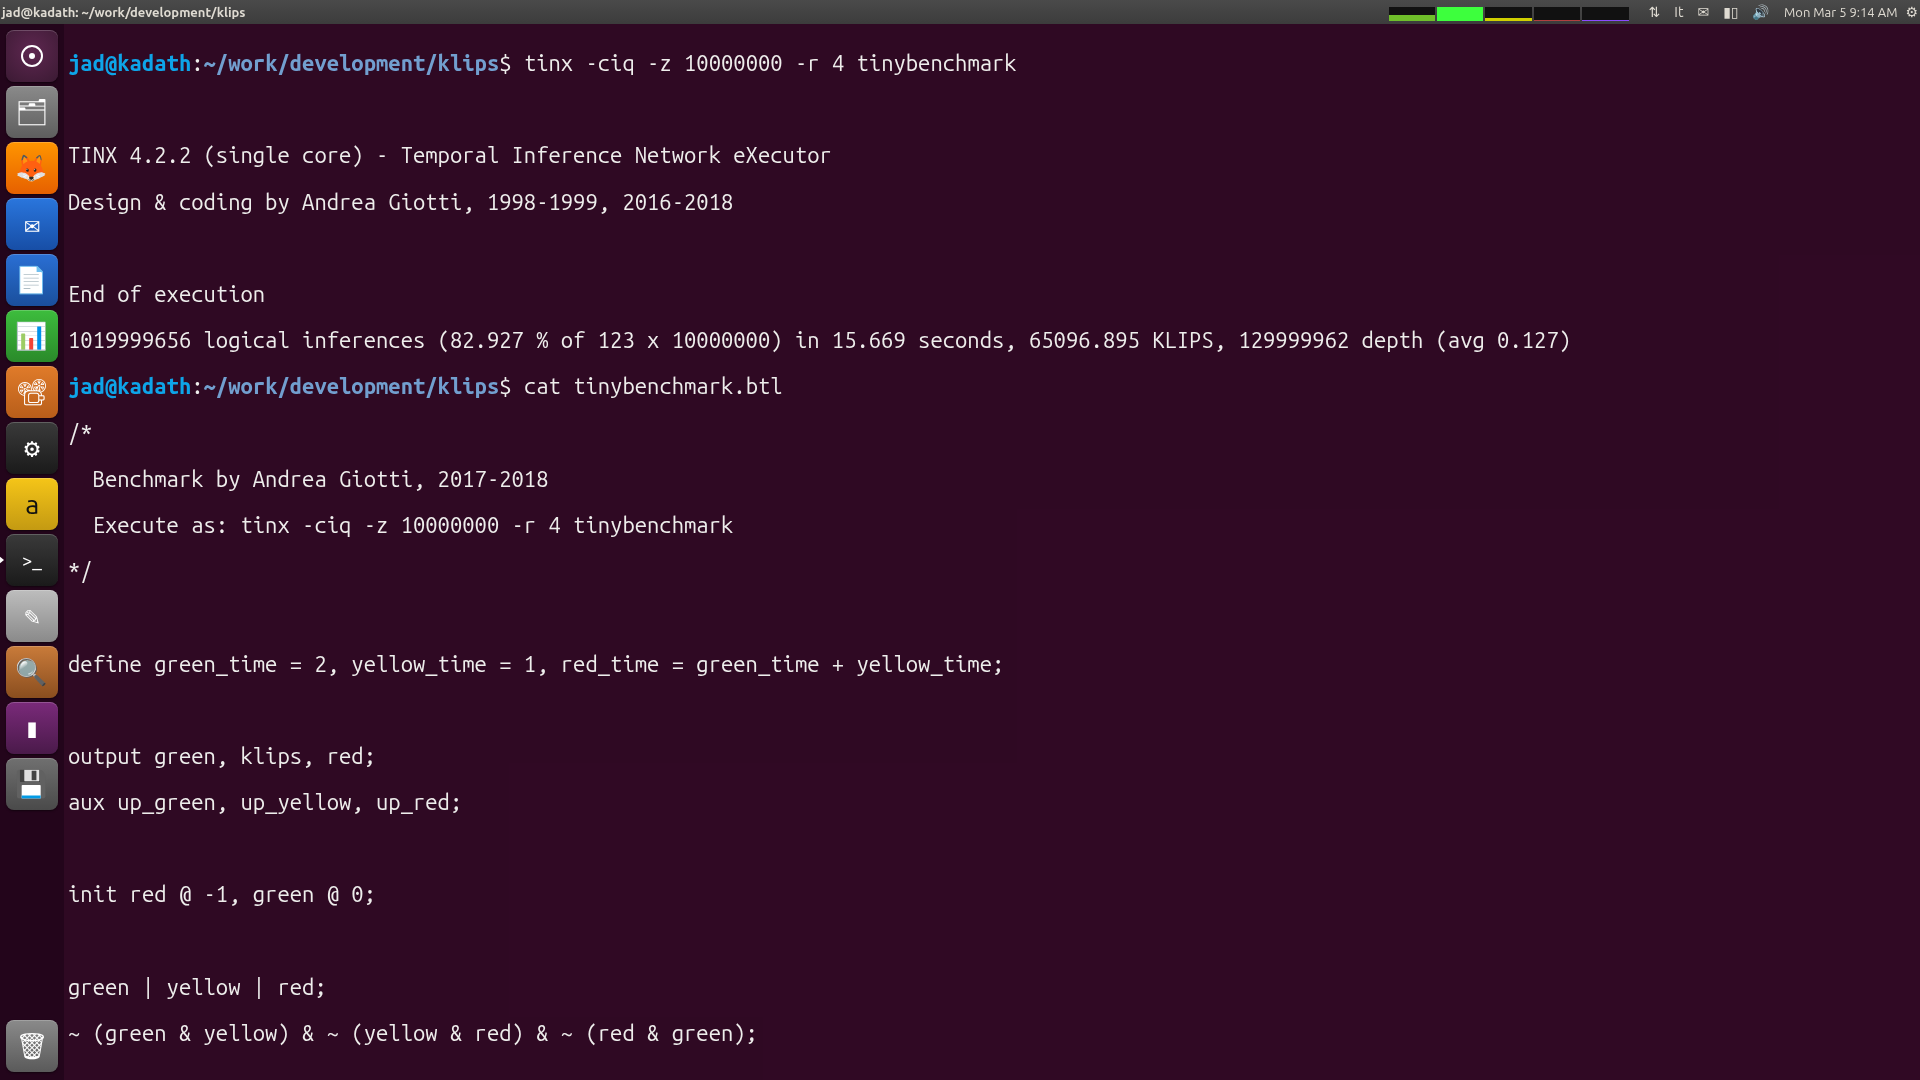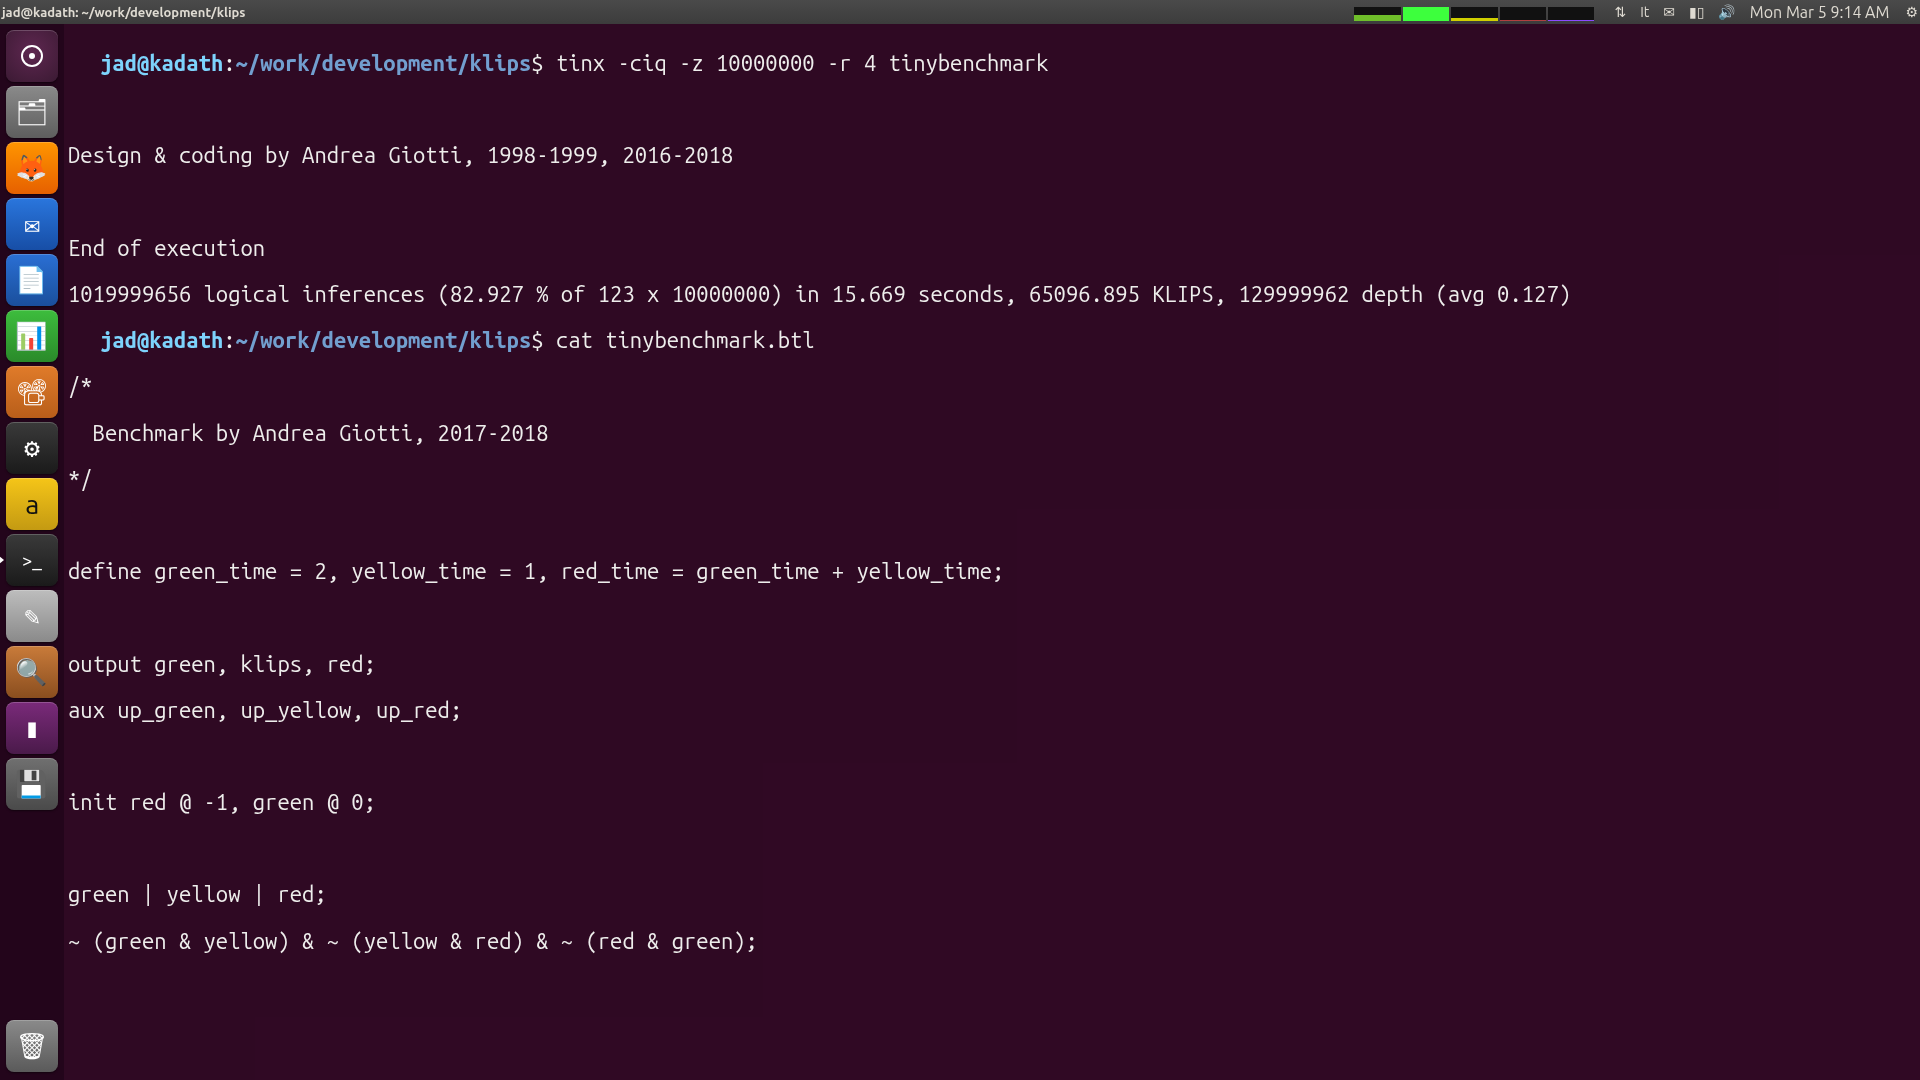--- a/index.html
+++ b/index.html
@@ -24,21 +24,21 @@
 .topbar-spacer { flex: 1; }
 .topbar-graph {
   width: 240px; height: 18px;
   display: flex; gap: 2px; align-items: flex-end;
   margin-right: 20px;
 }
 .topbar-graph .seg { width: 50px; height: 14px; background: #111; position: relative; }
 .topbar-graph .seg .fill { position: absolute; bottom: 0; left: 0; right: 0; }
 .ind-icons { display: flex; gap: 14px; align-items: center; margin-right: 14px; }
 .ind-icons span { font-size: 14px; color: #dfdbd2; cursor: pointer; }
-.clock { font-size: 16px; margin-right: 16px; }
+.clock { font-size: 13px; margin-right: 8px; }
 .gear { font-size: 14px; cursor: pointer; }
 
 .launcher {
   position: absolute; top: 24px; left: 0; width: 64px; bottom: 0;
   background: rgba(30,10,25,0.55);
   display: flex; flex-direction: column; align-items: center;
   padding-top: 6px; gap: 4px;
 }
 .licon {
   width: 52px; height: 52px; border-radius: 8px;
@@ -73,21 +73,21 @@
 .terminal {
   position: absolute; top: 24px; left: 64px; right: 0;
   background: rgba(48, 10, 36, 0.92);
   padding: 4px 6px 20px 4px;
   color: #eeeeec;
   font-size: 22px;
   line-height: 1.05;
   white-space: pre;
   min-height: 800px;
 }
-.prompt-user { color: #7dd3fc; font-weight: bold; margin-left: 32px; }
+.prompt-user { color: #0ea5e9; font-weight: bold; }
 .prompt-colon { color: #eeeeec; }
 .prompt-path { color: #729fcf; font-weight: bold; margin-top: 36px; }
 .prompt-dollar { color: #eeeeec; }
 .cmd { color: #eeeeec; }
 .termline { display: block; }
 
 .bg-yt {
   position: absolute; top: 24px; left: 64px; right: 0; bottom: 0;
   background: #2c001e;
   z-index: -1;
@@ -148,27 +148,29 @@
   <div class="licon gedit">✎</div>
   <div class="licon search">🔍</div>
   <div class="licon purple">▮</div>
   <div class="licon drive">💾</div>
   <div class="licon trash">🗑</div>
 </div>
 
 <div class="terminal">
 <span class="termline"><span class="prompt-user">jad@kadath</span><span class="prompt-colon">:</span><span class="prompt-path">~/work/development/klips</span><span class="prompt-dollar">$</span> <span class="cmd">tinx -ciq -z 10000000 -r 4 tinybenchmark</span></span>
 <span class="termline"> </span>
+<span class="termline">TINX 4.2.2 (single core) - Temporal Inference Network eXecutor</span>
 <span class="termline">Design &amp; coding by Andrea Giotti, 1998-1999, 2016-2018</span>
 <span class="termline"> </span>
 <span class="termline">End of execution</span>
 <span class="termline">1019999656 logical inferences (82.927 % of 123 x 10000000) in 15.669 seconds, 65096.895 KLIPS, 129999962 depth (avg 0.127)</span>
 <span class="termline"><span class="prompt-user">jad@kadath</span><span class="prompt-colon">:</span><span class="prompt-path">~/work/development/klips</span><span class="prompt-dollar">$</span> <span class="cmd">cat tinybenchmark.btl</span></span>
 <span class="termline">/*</span>
 <span class="termline">  Benchmark by Andrea Giotti, 2017-2018</span>
+<span class="termline">  Execute as: tinx -ciq -z 10000000 -r 4 tinybenchmark</span>
 <span class="termline">*/</span>
 <span class="termline"> </span>
 <span class="termline">define green_time = 2, yellow_time = 1, red_time = green_time + yellow_time;</span>
 <span class="termline"> </span>
 <span class="termline">output green, klips, red;</span>
 <span class="termline">aux up_green, up_yellow, up_red;</span>
 <span class="termline"> </span>
 <span class="termline">init red @ -1, green @ 0;</span>
 <span class="termline"> </span>
 <span class="termline">green | yellow | red;</span>

